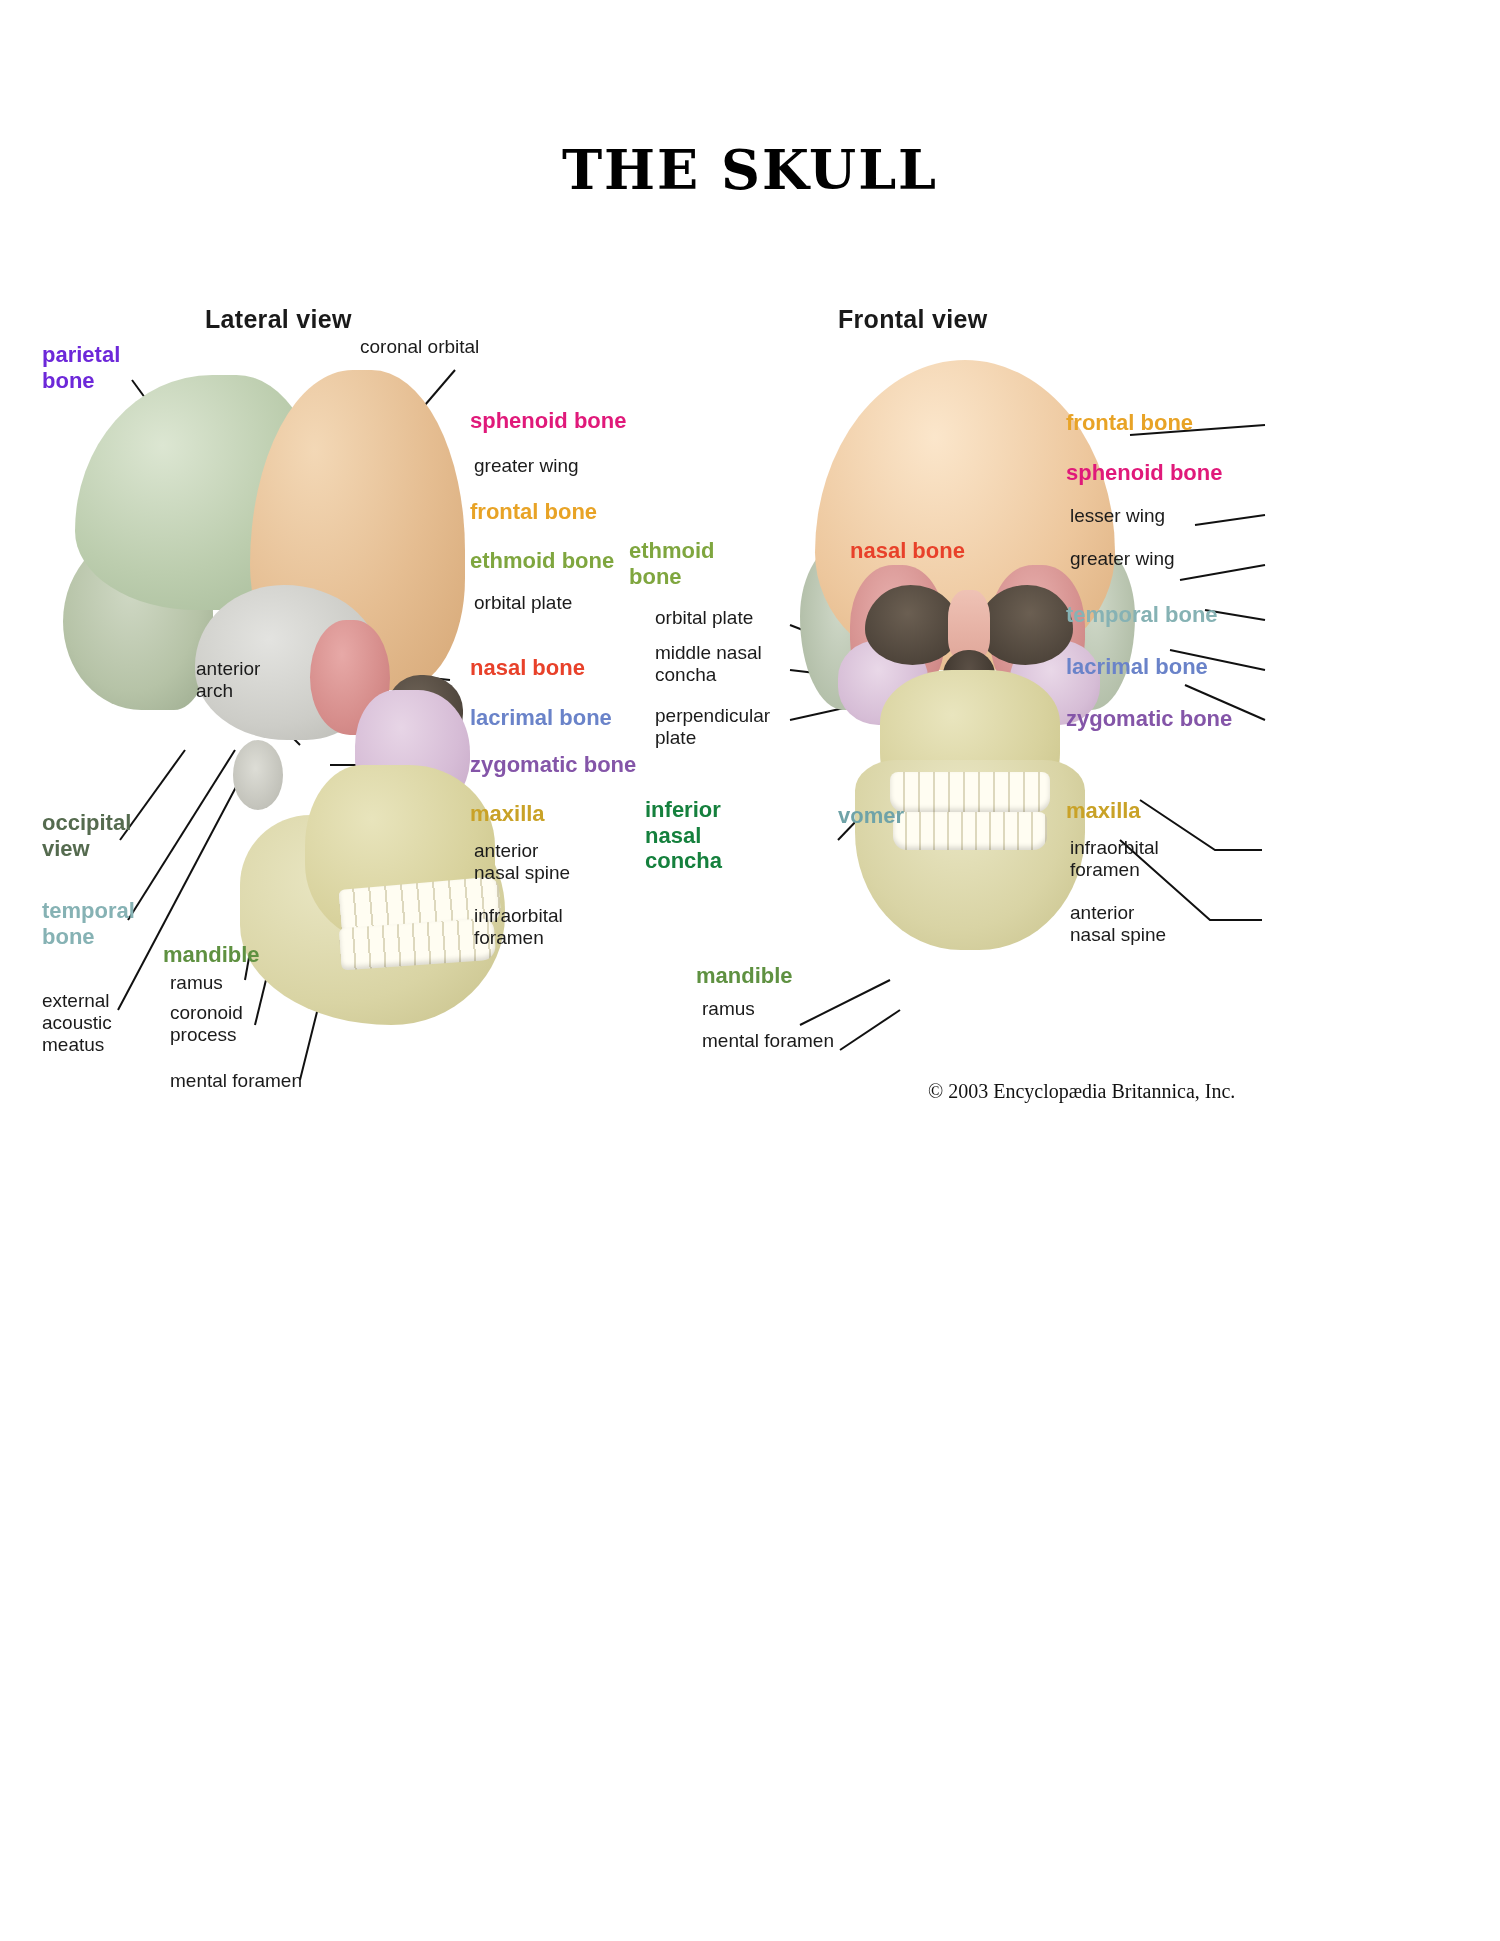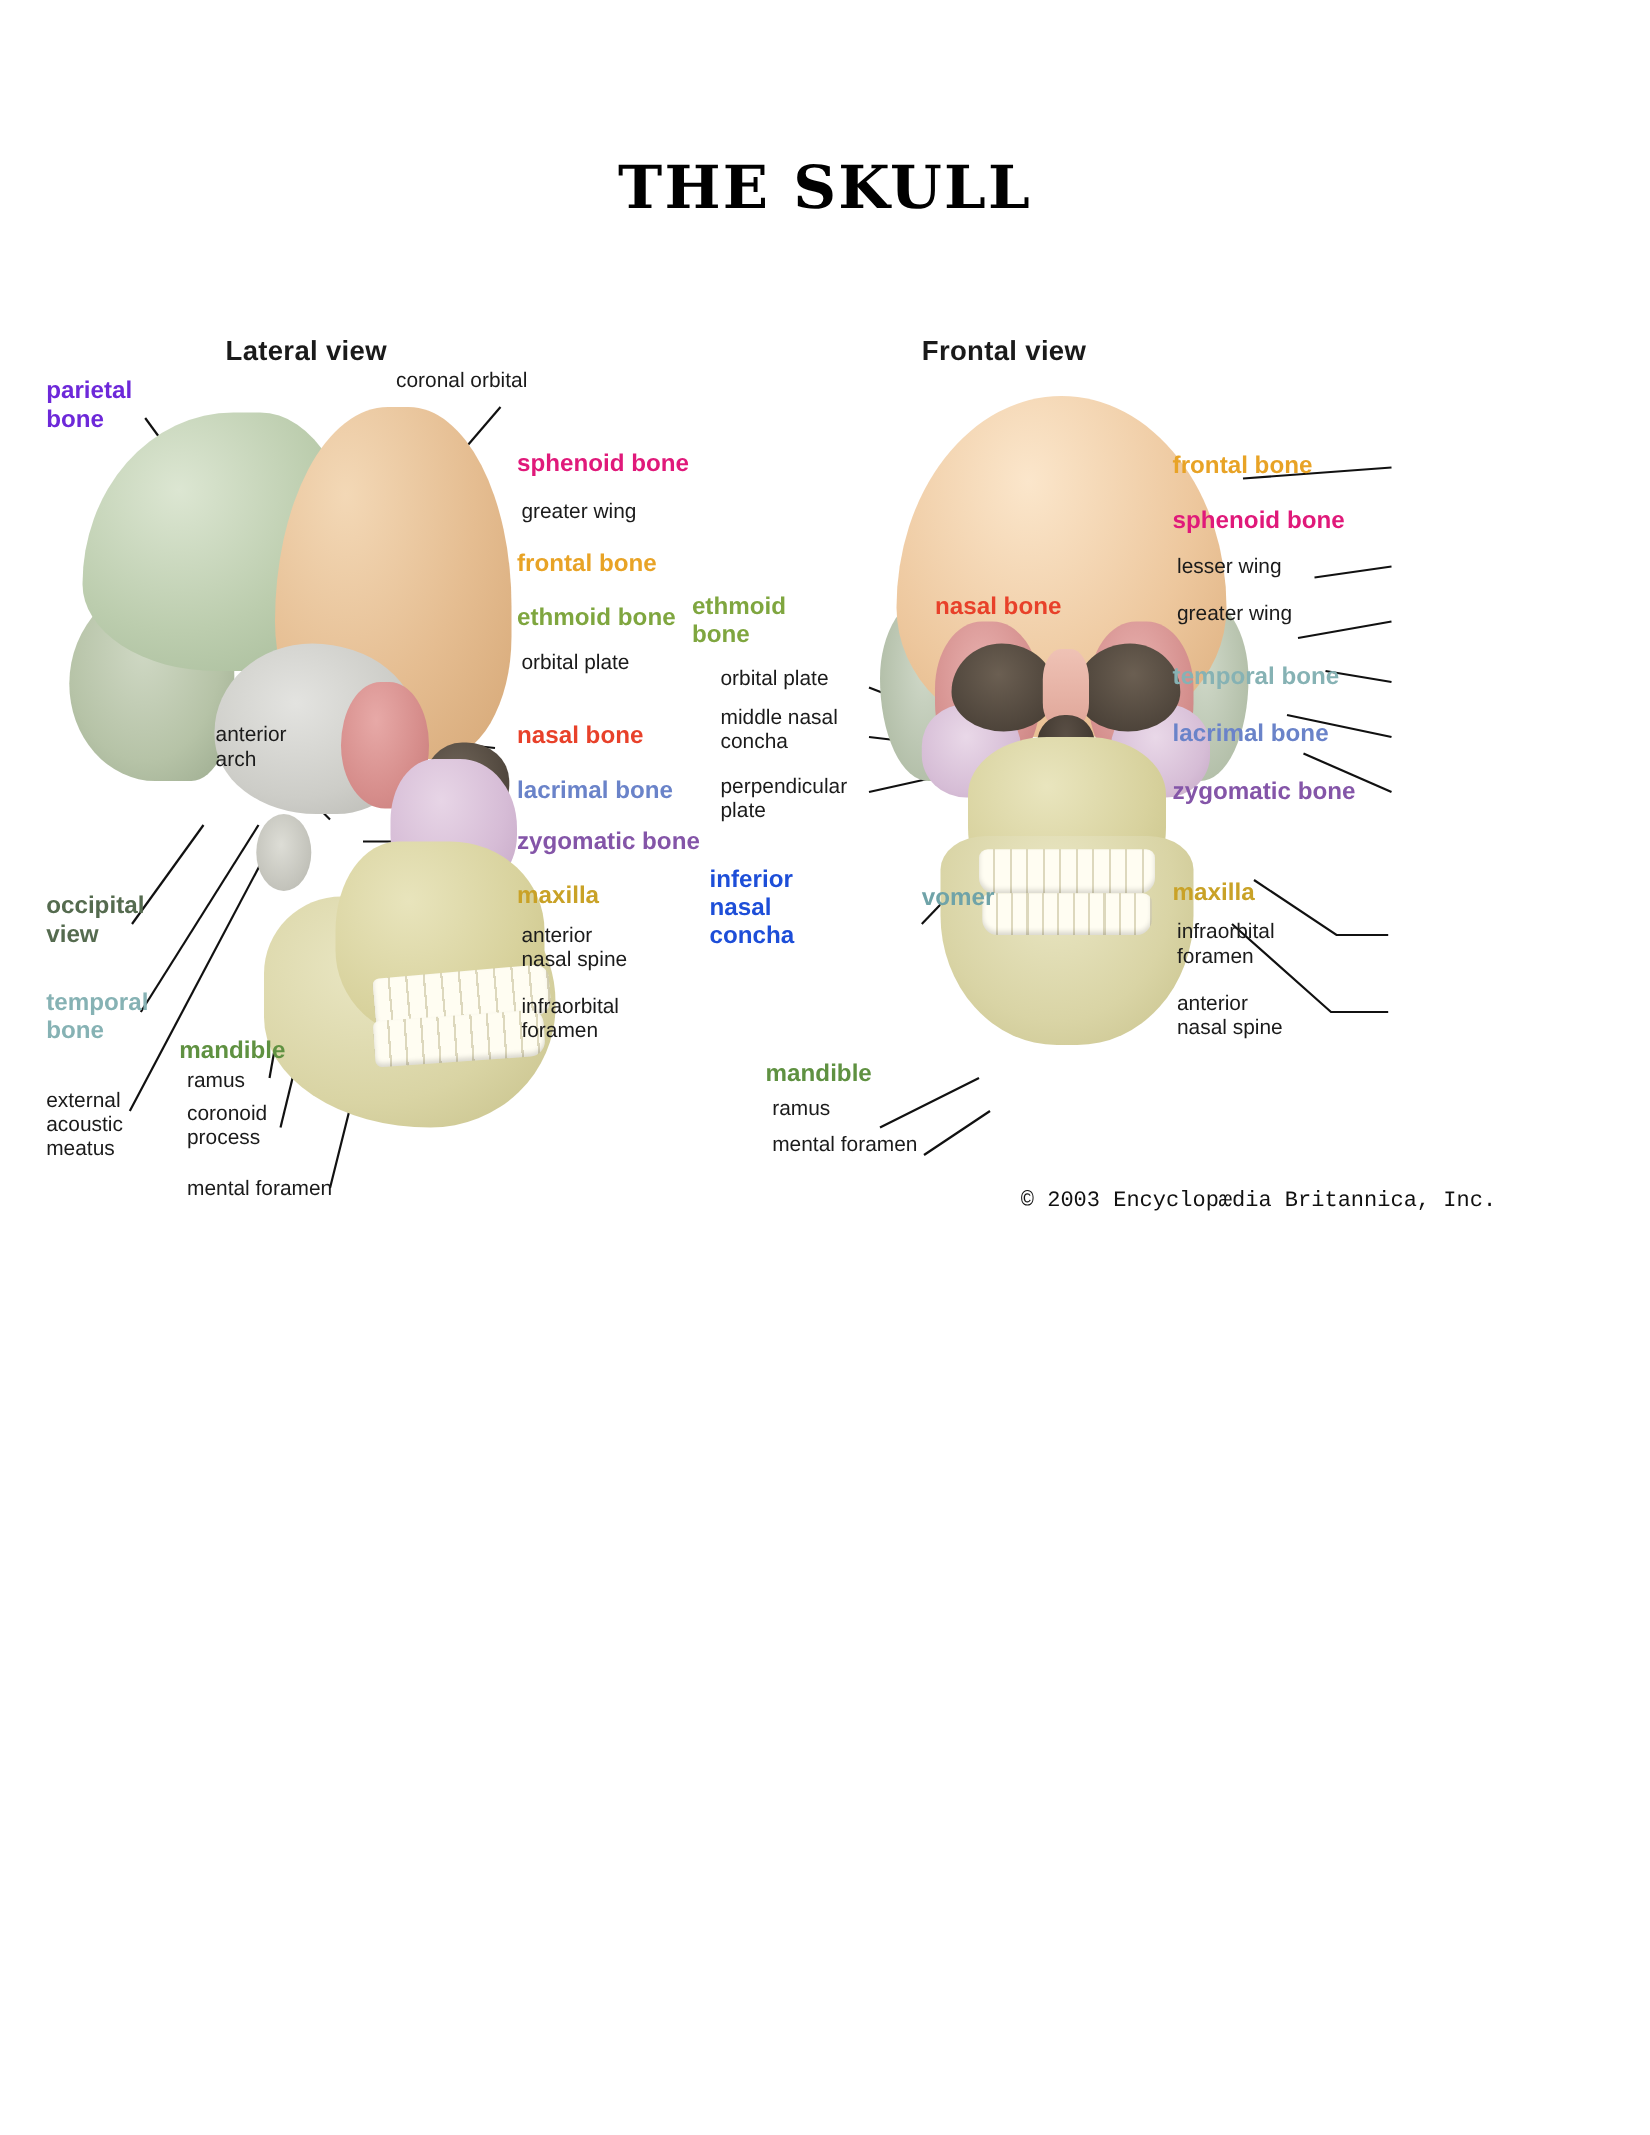--- a/index.html
+++ b/index.html
@@ -182,21 +182,21 @@
   }
   .f-teeth-l{
     left:133px;top:472px;width:154px;height:38px;
     background:repeating-linear-gradient(90deg,#fffdf2 0 12px,#ddd8bd 12px 14px);
     border-radius:8px 8px 14px 14px;
     box-shadow:inset 0 -3px 5px rgba(0,0,0,.15);
   }
 
   #copyright{
     position:absolute;font-size:20px;color:#111;
-    font-family:Liberation Mono, monospace;
+    font-family:Liberation Serif, serif;
   }
 </style>
 </head>
 <body>
 
 <div id="doc-title">THE SKULL</div>
 
 <div class="figure">
 
   <svg class="leaders" viewBox="0 0 1500 1080" xmlns="http://www.w3.org/2000/svg">
@@ -333,21 +333,21 @@
 bone</div>
 
   <div class="lbl small" style="left:655px;top:327px;">orbital plate</div>
 
   <div class="lbl small" style="left:655px;top:362px;">middle nasal
 concha</div>
 
   <div class="lbl small" style="left:655px;top:425px;">perpendicular
 plate</div>
 
-  <div class="lbl bone" style="left:645px;top:506px;color:#1d4ed8;">inferior
+  <div class="lbl bone" style="left:645px;top:517px;color:#15803d;">inferior
 nasal
 concha</div>
 
   <div class="lbl bone" style="left:838px;top:523px;color:#6fa3a8;">vomer</div>
 
   <div class="lbl bone" style="left:696px;top:683px;color:#5f9141;">mandible</div>
 
   <div class="lbl small" style="left:702px;top:718px;">ramus</div>
 
   <div class="lbl small" style="left:702px;top:750px;">mental foramen</div>

